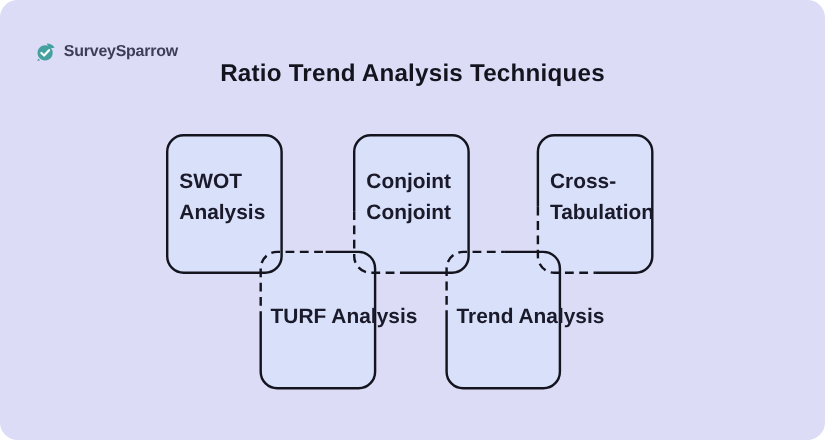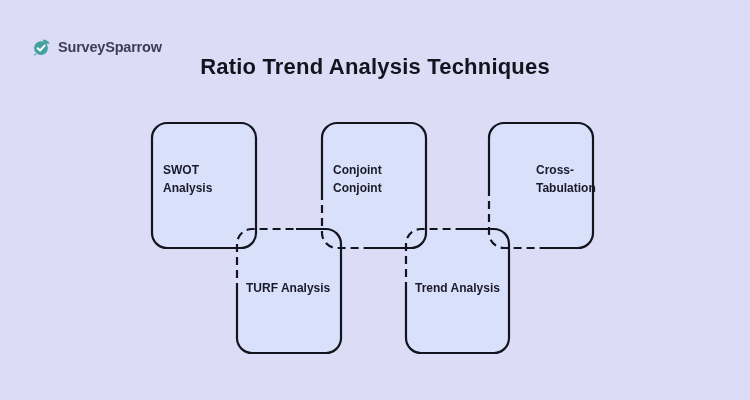--- a/index.html
+++ b/index.html
@@ -12,20 +12,21 @@
     --teal: #45a1a0;
   }
   * { margin: 0; padding: 0; box-sizing: border-box; }
   body { font-family: "Liberation Sans", sans-serif; }
   .canvas {
     position: relative;
     width: 750px;
     height: 400px;
     background: var(--bg);
     overflow: hidden;
+    border-radius: 16px;
   }
   .logo {
     position: absolute;
     left: 31px;
     top: 37px;
     display: flex;
     align-items: center;
     gap: 7px;
   }
   .logo-icon { width: 20px; height: 20px; display: block; }
@@ -57,32 +58,32 @@
   .solid-stroke, .dashed-stroke {
     fill: none;
     stroke: var(--line);
     stroke-width: 2.2;
   }
   .dashed-stroke { stroke-dasharray: 8 5; }
   .box-label {
     position: absolute;
     display: flex;
     align-items: center;
-    font-size: 12px;
+    font-size: 19px;
     font-weight: 700;
     line-height: 1.45;
     color: var(--label-color);
     padding-left: 11px;
     padding-right: 12px;
   }
   .label-top { padding-bottom: 12px; }
   .label-bottom { padding-bottom: 4px; white-space: nowrap; padding-right: 0; padding-left: 9px; }
   .pos-swot     { left: 152px; top: 123px; width: 104px; height: 125px; }
   .pos-conjoint { left: 322px; top: 123px; width: 104px; height: 125px; }
-  .pos-crosstab { left: 489px; top: 123px; width: 104px; height: 125px; margin-left: 36px; }
+  .pos-crosstab { left: 489px; top: 123px; width: 104px; height: 125px; }
   .pos-turf     { left: 237px; top: 229px; width: 104px; height: 124px; }
   .pos-trend    { left: 406px; top: 229px; width: 116px; height: 124px; }
 </style>
 </head>
 <body>
 
 <div class="canvas">
 
   <div class="logo">
     <svg class="logo-icon" viewBox="0 0 20 20">

